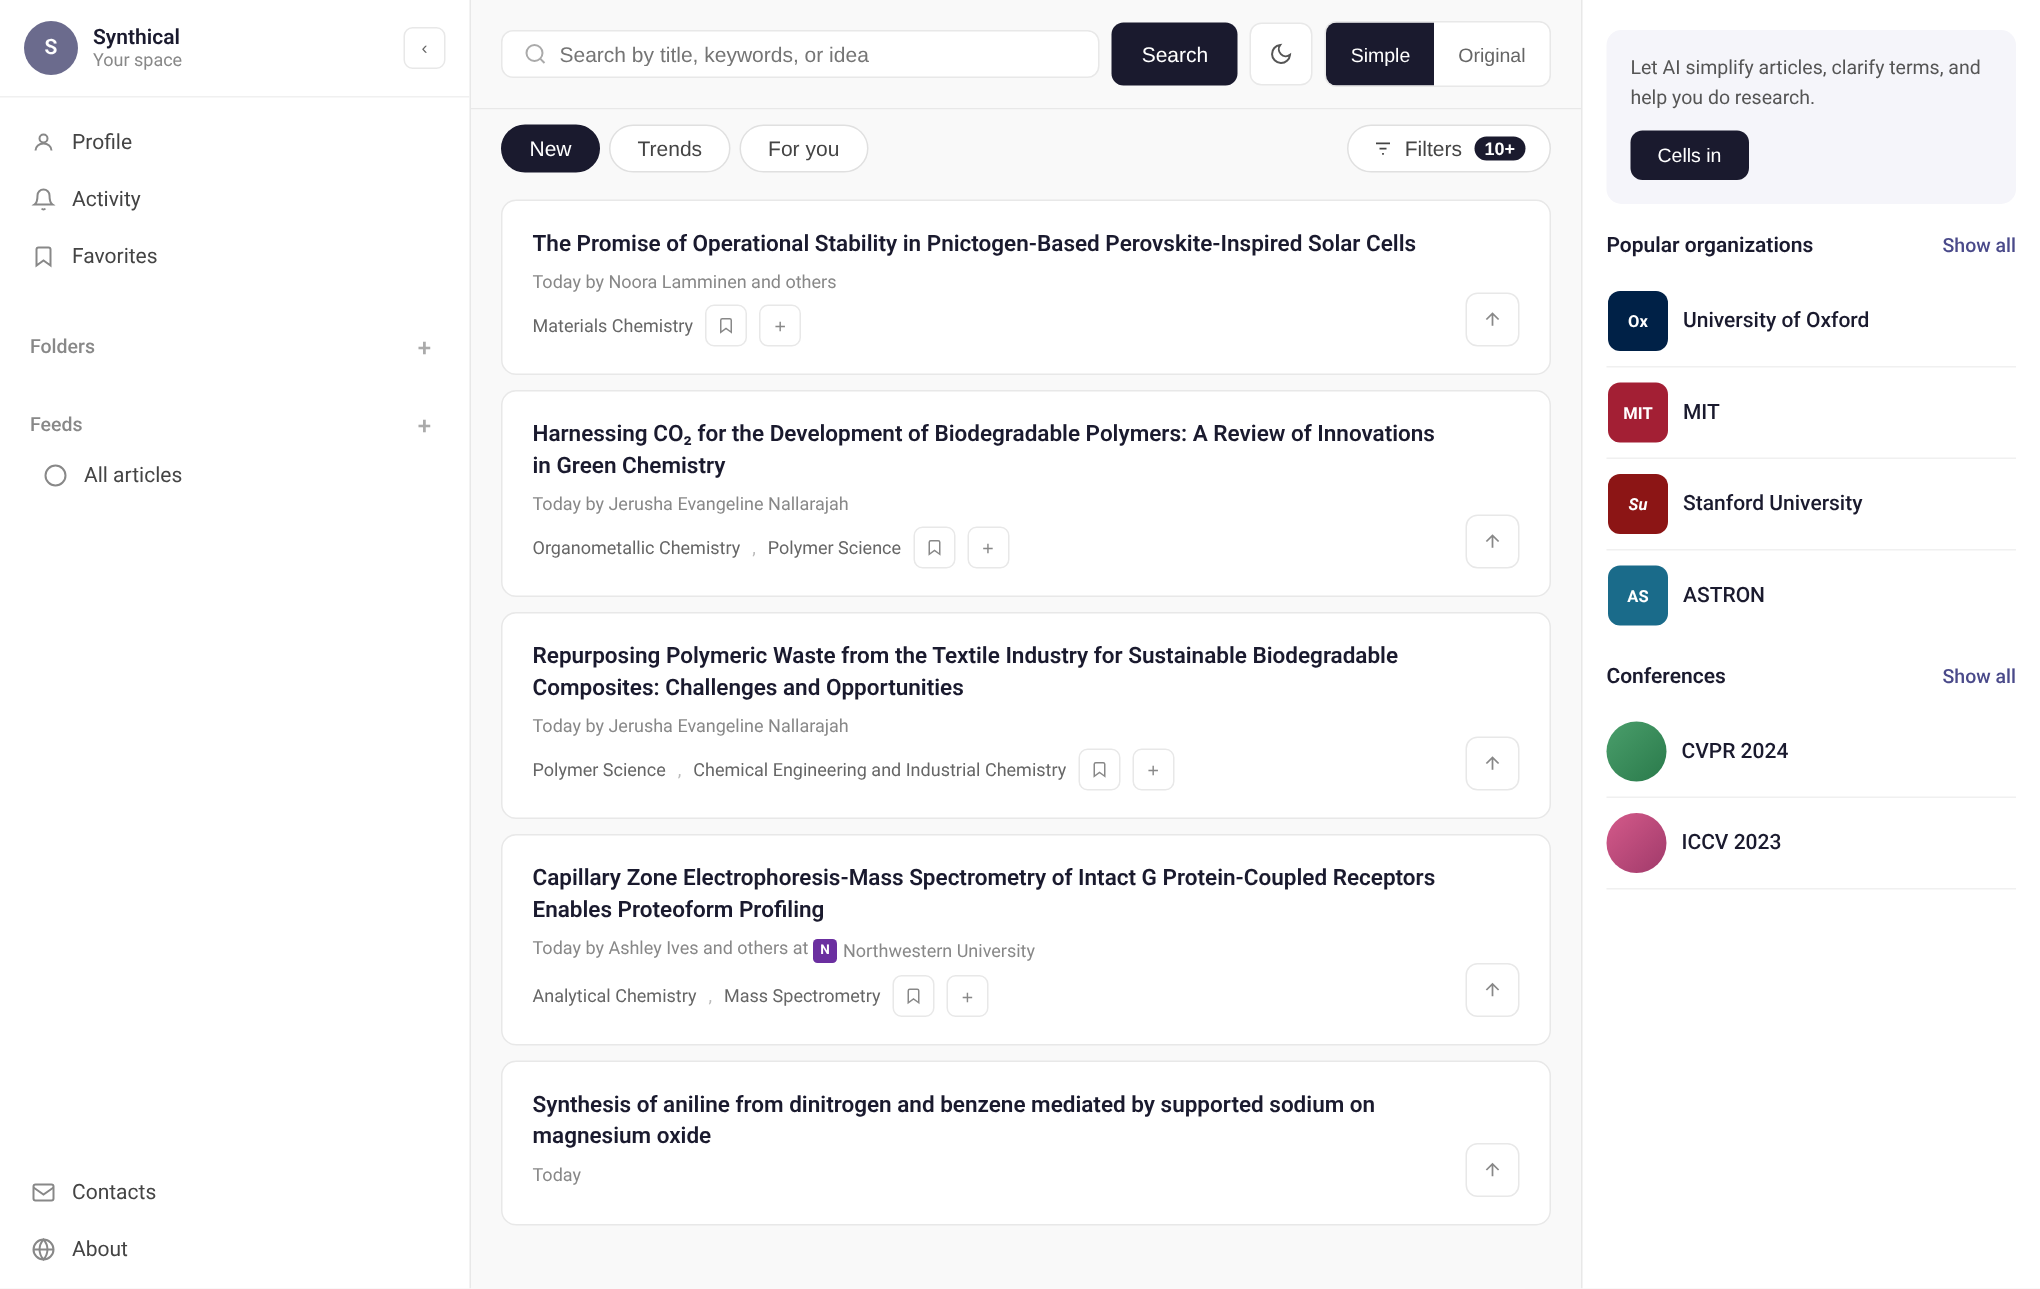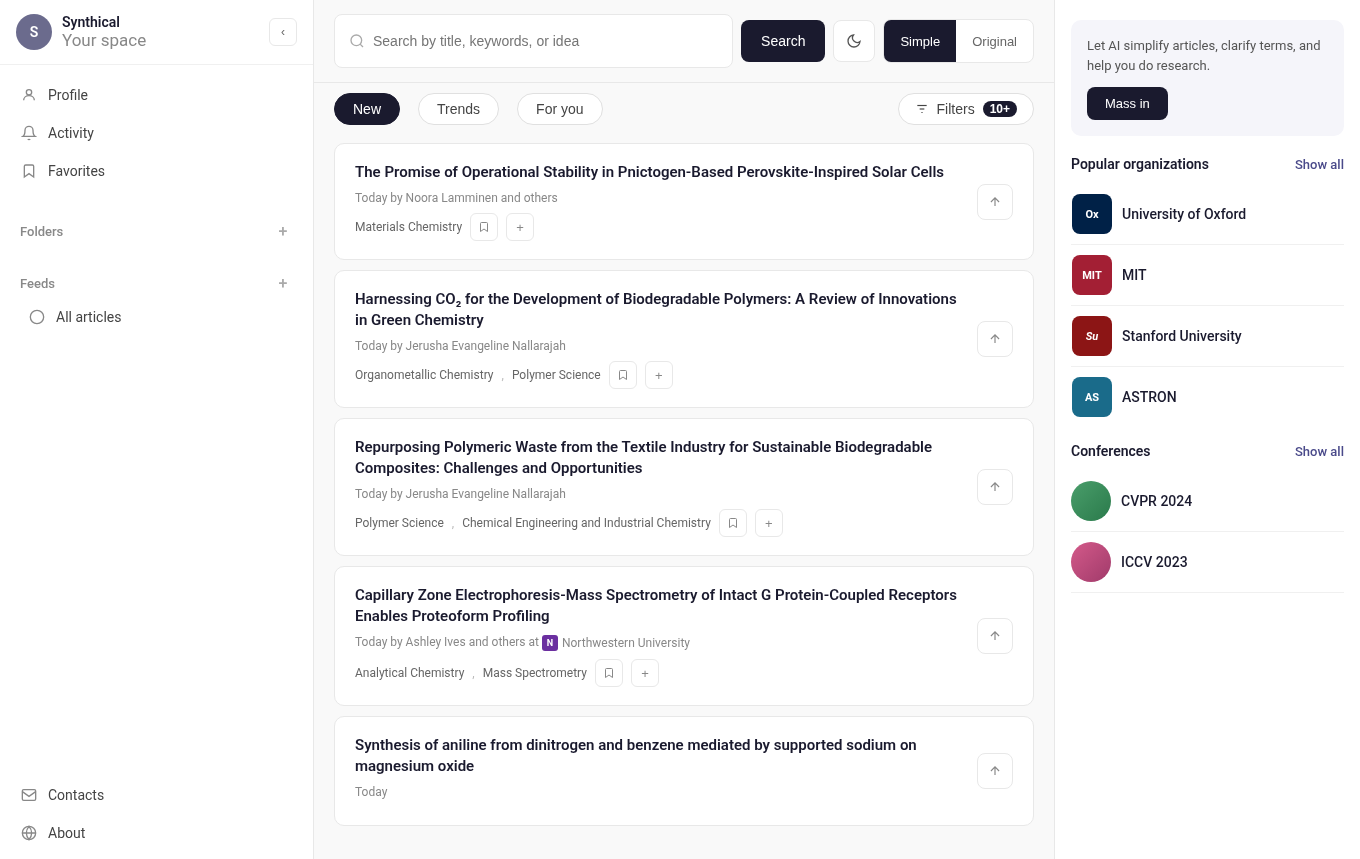--- a/index.html
+++ b/index.html
@@ -51,21 +51,21 @@
       flex-shrink: 0;
     }
 
     .user-info .name {
       font-weight: 600;
       font-size: 14px;
       color: #1a1a2e;
     }
 
     .user-info .subtitle {
-      font-size: 17px;
+      font-size: 12px;
       color: #888;
     }
 
     .collapse-btn {
       width: 28px;
       height: 28px;
       border-radius: 6px;
       border: 1px solid #e8e8e8;
       background: #fff;
       cursor: pointer;
@@ -159,21 +159,21 @@
     }
 
     .search-input-wrapper {
       flex: 1;
       display: flex;
       align-items: center;
       background: #fff;
       border: 1px solid #e8e8e8;
       border-radius: 8px;
       padding: 0 14px;
-      height: 54px;
+      height: 32px;
       gap: 8px;
     }
 
     .search-input {
       border: none;
       outline: none;
       font-size: 14px;
       color: #444;
       flex: 1;
       background: transparent;
@@ -226,21 +226,21 @@
 
     .view-toggle-btn.active {
       background: #1a1a2e;
       color: white;
     }
 
     .tabs-bar {
       display: flex;
       align-items: center;
       padding: 10px 20px;
-      gap: 18px;
+      gap: 6px;
       background: #f9f9f9;
     }
 
     .tab-btn {
       padding: 7px 18px;
       border-radius: 20px;
       border: 1px solid #e0e0e0;
       background: #fff;
       cursor: pointer;
       font-size: 14px;
@@ -284,21 +284,21 @@
       padding: 8px 20px;
     }
 
     .article-card {
       background: #fff;
       border-radius: 10px;
       padding: 18px 20px;
       margin-bottom: 10px;
       border: 1px solid #e8e8e8;
       display: flex;
-      align-items: center;
+      align-items: flex-end;
       gap: 12px;
       position: relative;
     }
 
     .article-content {
       flex: 1;
     }
 
     .article-title {
       font-size: 15px;
@@ -764,21 +764,21 @@
           </svg>
       </button>
     </div>
 
   </div>
 </main>
 
 <aside class="right-sidebar">
   <div class="ai-section">
     <p class="ai-text">Let AI simplify articles, clarify terms, and help you do research.</p>
-    <button class="sign-in-btn">Mass in</button>
+    <button class="sign-in-btn">Cells in</button>
   </div>
 
   <div>
     <div class="section-title-row">
       <span class="section-title">Popular organizations</span>
       <span class="show-all-link">Show all</span>
     </div>
 
     <div class="org-item">
       <div class="org-logo" style="background:#002147;">Ox</div>

